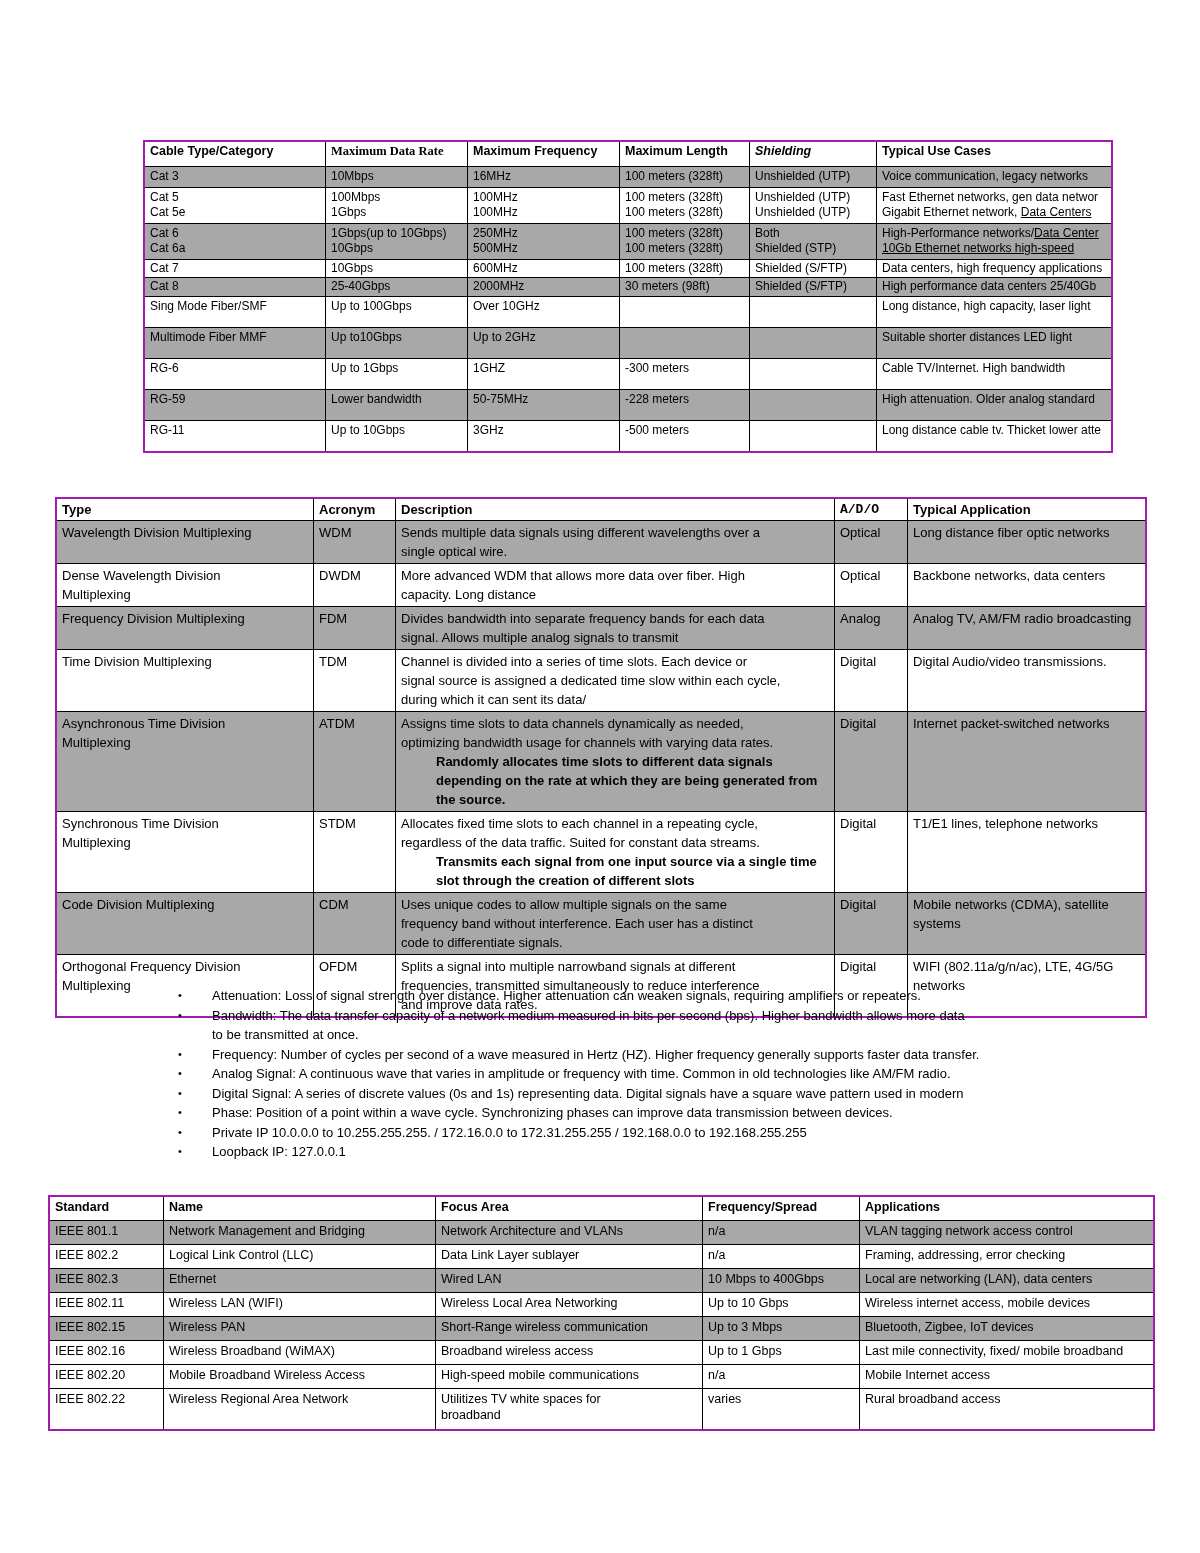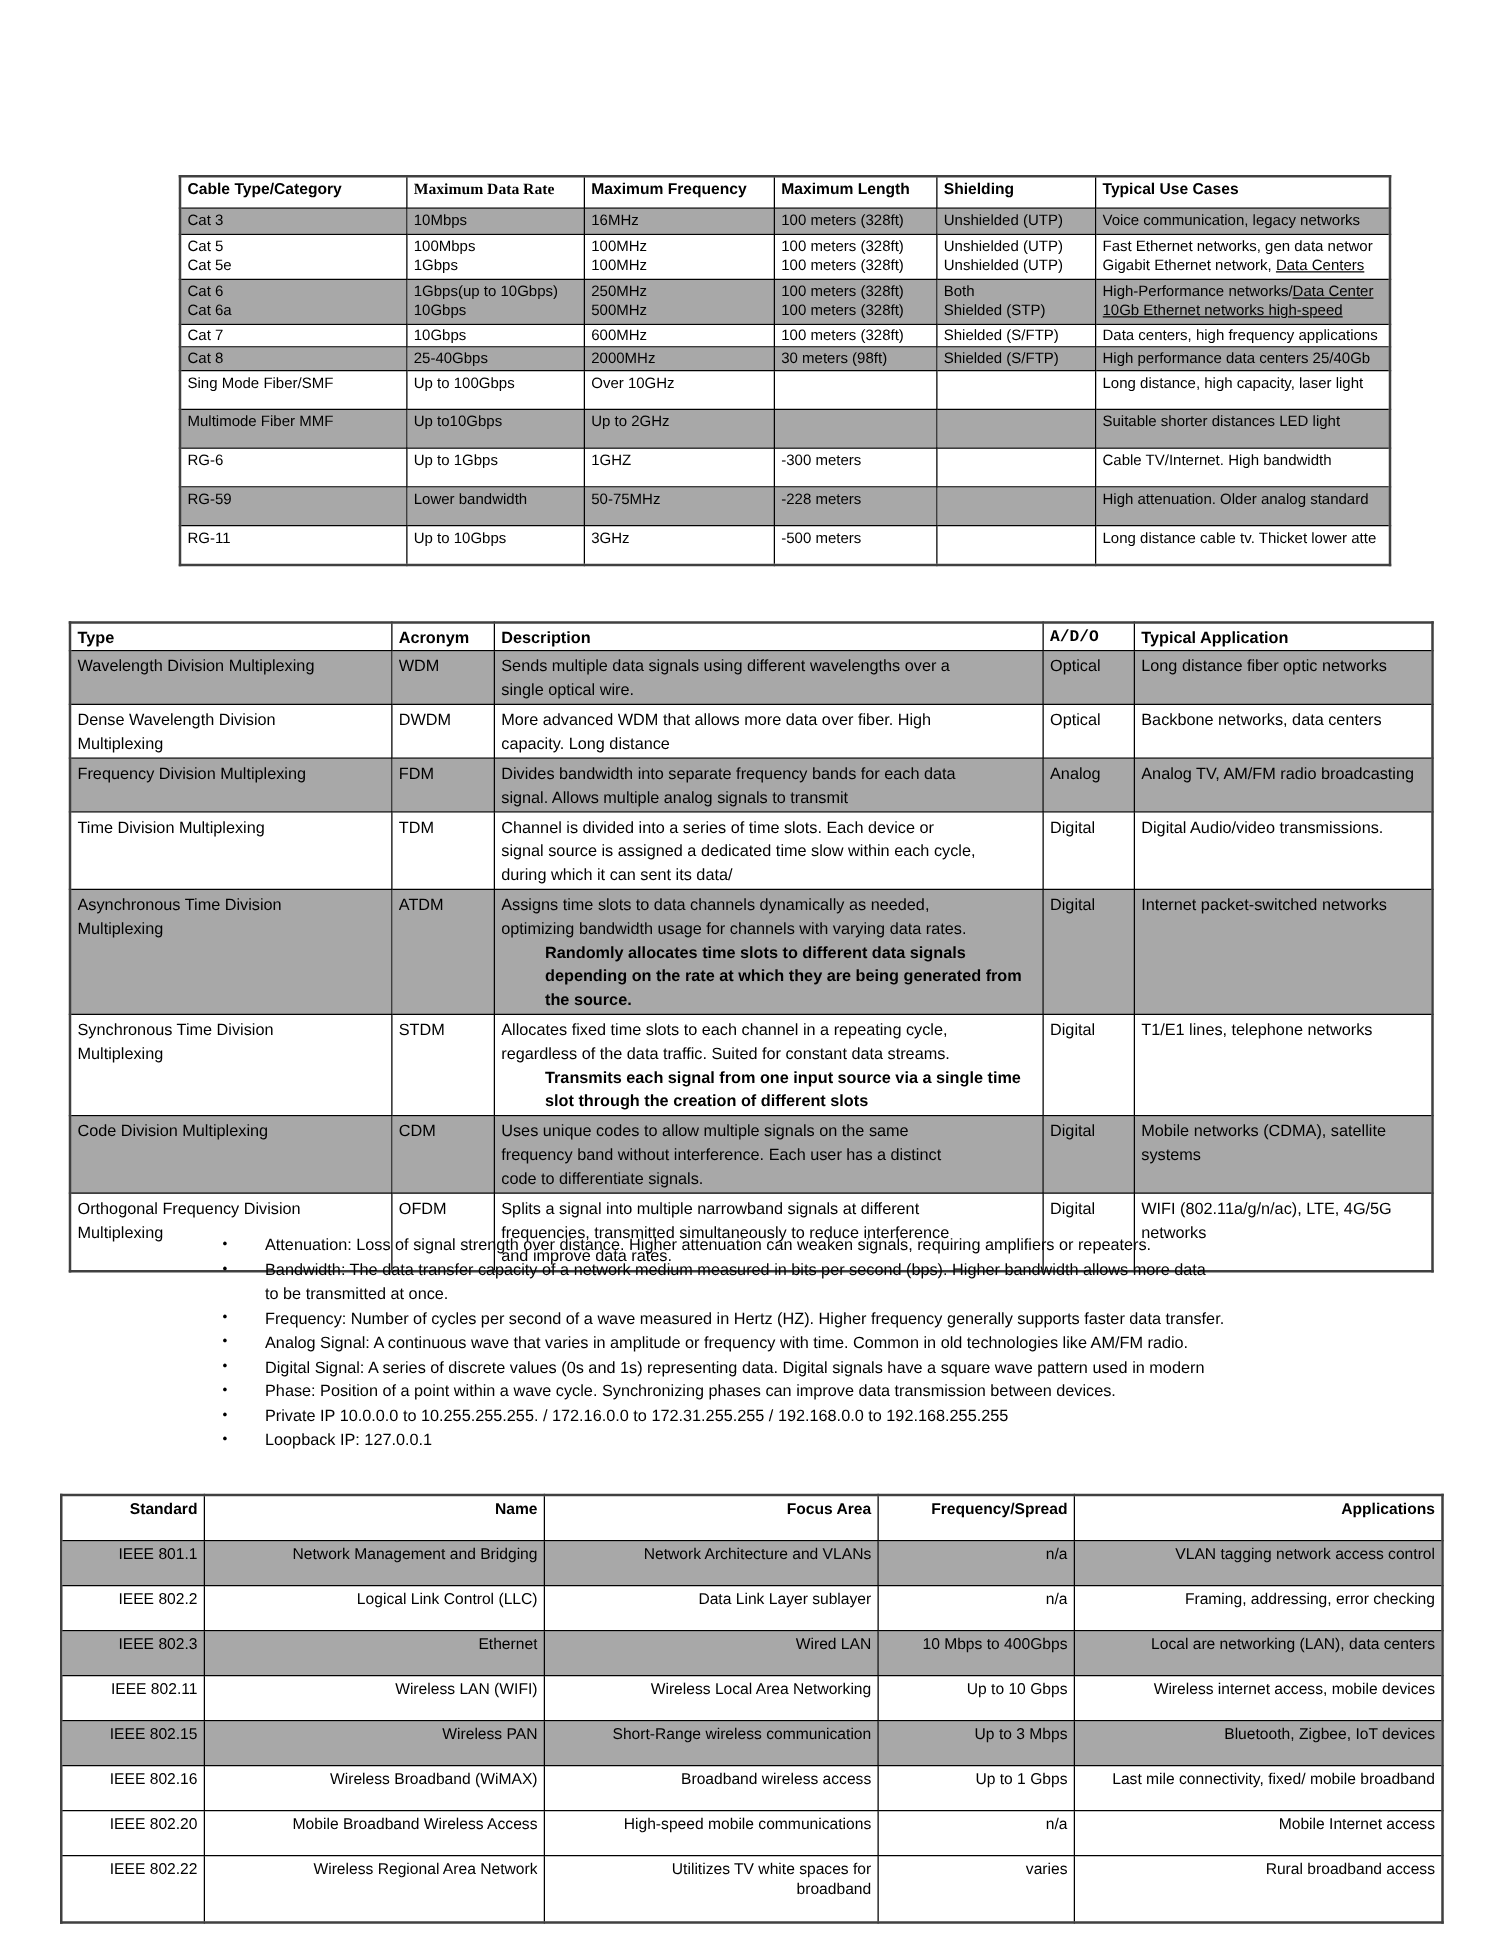--- a/index.html
+++ b/index.html
@@ -6,48 +6,48 @@
   body{
     width:1200px;height:1553px;position:relative;background:#ffffff;
     font-family:"Liberation Sans",sans-serif;color:#000;
     -webkit-font-smoothing:antialiased;
   }
   .tbl-wrap{position:absolute;}
   .pos-cable{left:143px;top:140px;width:970px;}
   .pos-mux{left:55px;top:497px;width:1092px;}
   .pos-ieee{left:48px;top:1195px;width:1107px;}
 
-  table{border-collapse:collapse;width:100%;table-layout:fixed;border:2px solid #404040;}
+  table{border-collapse:collapse;width:100%;table-layout:fixed;border:2px solid #a21caf;}
   th,td{border:1.4px solid #000;vertical-align:top;text-align:left;padding:2px 5px;overflow:hidden;}
   th{font-weight:bold;background:#fff;}
   tr.shaded td{background:#a8a8a8;}
   .line{white-space:nowrap;overflow:hidden;}
   .u{text-decoration:underline;}
   .b{font-weight:bold;padding-left:35px;}
 
   #table-cable table{font-size:12px;line-height:15.5px;}
   #table-cable th{font-size:12.5px;height:20px;}
   #table-cable th:nth-child(1){width:170px;}
   #table-cable th:nth-child(2){width:131px;font-family:Liberation Serif, serif;}
   #table-cable th:nth-child(3){width:141px;}
   #table-cable th:nth-child(4){width:119px;}
-  #table-cable th:nth-child(5){width:116px;}
+  #table-cable th:nth-child(5){width:116px;font-style:italic;}
   #table-cable tbody tr:nth-child(4) td,
   #table-cable tbody tr:nth-child(5) td{padding-top:1px;padding-bottom:1px;}
   #table-cable tbody tr:nth-child(n+6) td{height:26px;}
 
   #table-mux table{font-size:13px;line-height:19px;}
   #table-mux th{padding-top:1px;padding-bottom:1px;}
   #table-mux th:nth-child(1){width:246px;}
   #table-mux th:nth-child(2){width:71px;}
   #table-mux th:nth-child(3){width:428px;}
   #table-mux th:nth-child(4){width:62px;font-family:Liberation Mono, monospace;}
 
   #table-ieee table{font-size:12.5px;line-height:16.5px;}
-  #table-ieee th,#table-ieee td{padding-top:1.5px;padding-bottom:17px;text-align:right;}
+  #table-ieee th,#table-ieee td{padding-top:1.5px;padding-bottom:5px;}
   #table-ieee th:nth-child(1){width:103px;}
   #table-ieee th:nth-child(2){width:261px;}
   #table-ieee th:nth-child(3){width:256px;}
   #table-ieee th:nth-child(4){width:146px;}
 
   .bullets{position:absolute;left:160px;top:986px;width:960px;margin:0;padding:0;list-style:none;}
   .bullets li{display:flex;align-items:flex-start;font-size:13px;line-height:19.5px;}
   .bullets .bullet{flex:none;width:52px;box-sizing:border-box;padding-left:18px;font-size:11px;line-height:19.5px;}
   .bullets .li-text{flex:1;min-width:0;}
 </style>

